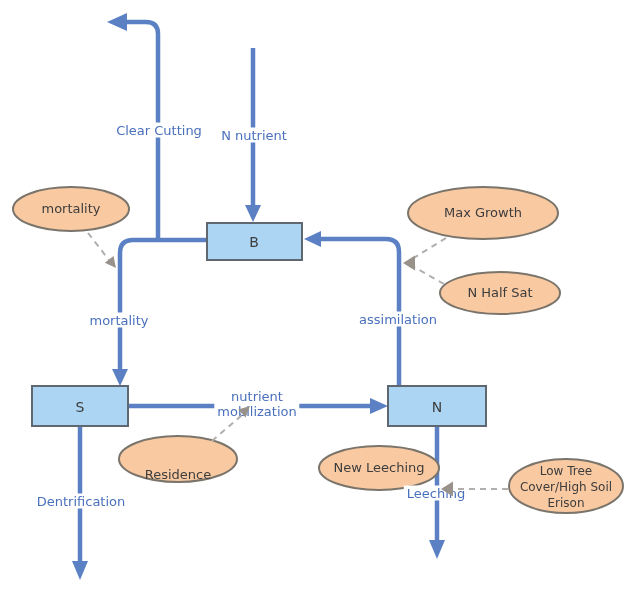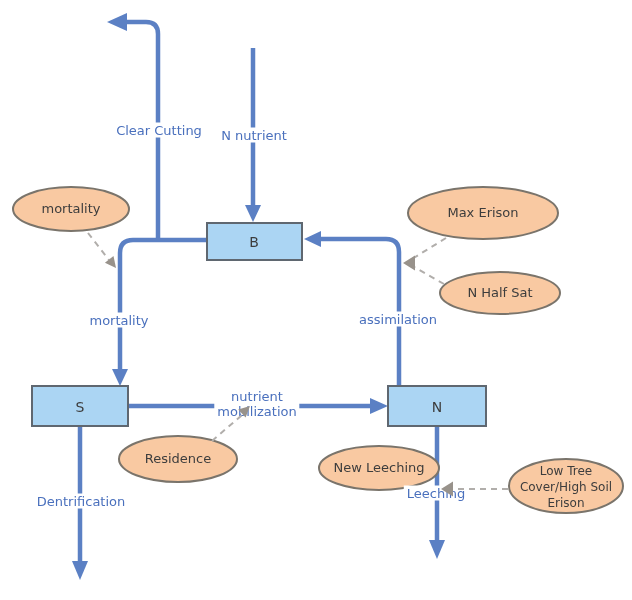--- a/index.html
+++ b/index.html
@@ -128,23 +128,23 @@
     <div class="flow-label" style="left:257px;top:404px">nutrient
 mobilization</div>
     <div class="flow-label" style="left:81px;top:501px">Dentrification</div>
     <div class="flow-label" style="left:436px;top:493px">Leeching</div>
 
     <div class="node-label stock-letter" style="left:254px;top:242px">B</div>
     <div class="node-label stock-letter" style="left:80px;top:407px">S</div>
     <div class="node-label stock-letter" style="left:437px;top:407px">N</div>
 
     <div class="node-label" style="left:71px;top:209px">mortality</div>
-    <div class="node-label" style="left:483px;top:213px">Max Erison</div>
+    <div class="node-label" style="left:483px;top:213px">Max Growth</div>
     <div class="node-label" style="left:500px;top:293px">N Half Sat</div>
-    <div class="node-label" style="left:178px;top:459px">Residence</div>
+    <div class="node-label" style="left:178px;top:475px">Residence</div>
     <div class="node-label" style="left:379px;top:468px">New Leeching</div>
     <div class="node-label small-label" style="left:566px;top:487px">Low Tree
 Cover/High Soil
 Erison</div>
   </div>
 
   <svg class="layer connectors-layer" width="632" height="600" viewBox="0 0 632 600">
 
     <g>
       <path class="conn" d="M 88 233 L 109 260"></path>

